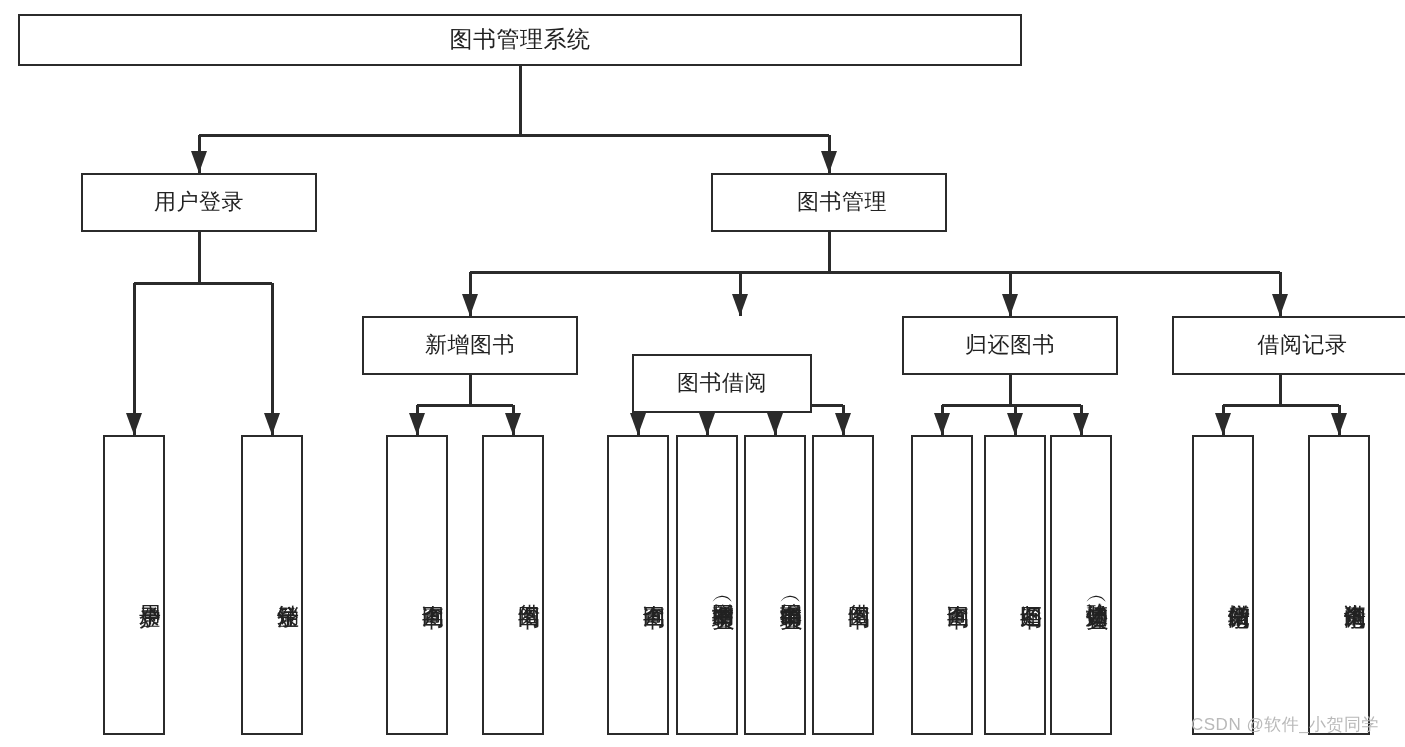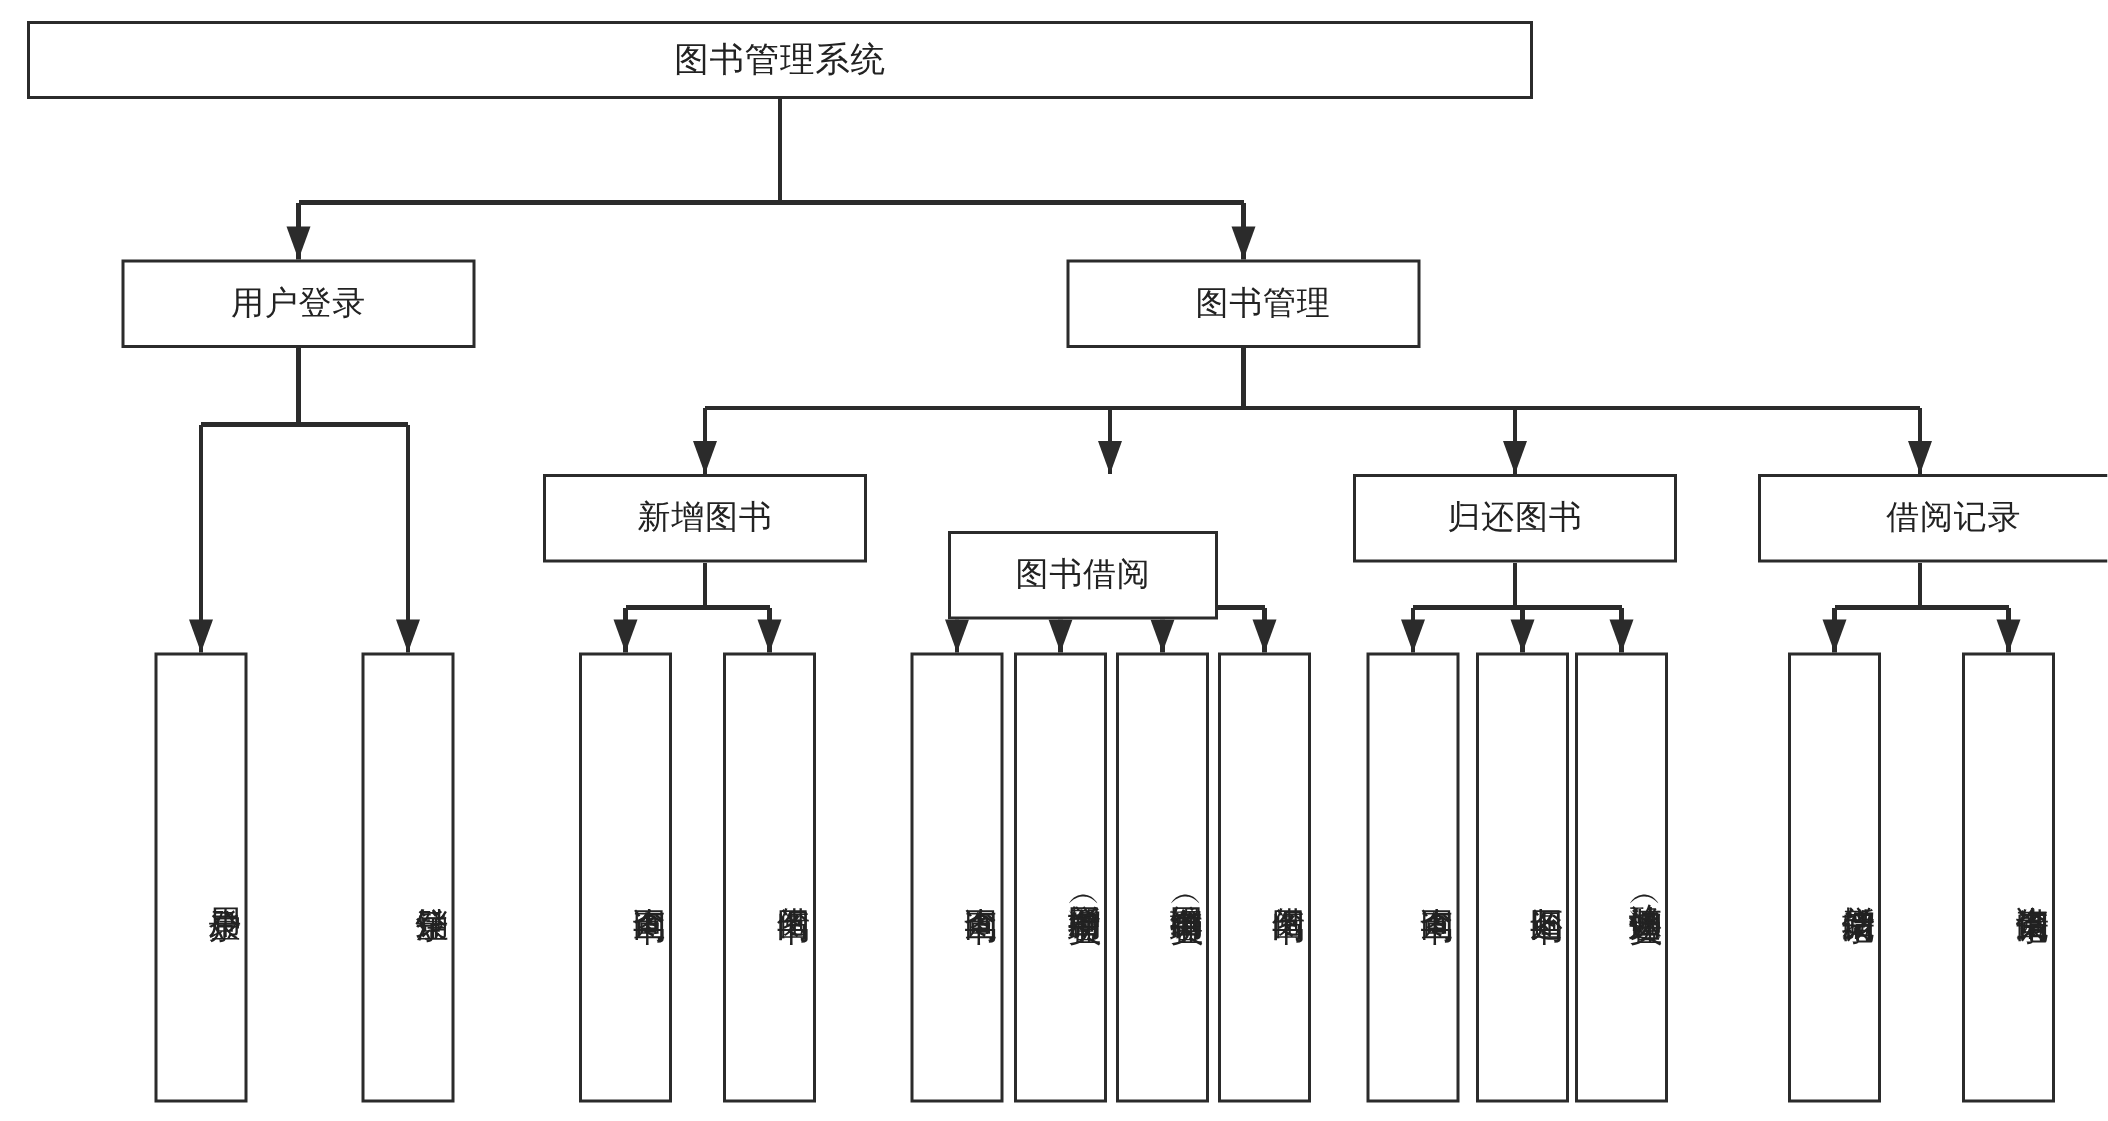--- a/index.html
+++ b/index.html
@@ -186,13 +186,14 @@
       <div class="node node-v" style="left: 1050px; top: 435px; width: 62px; height: 300px; background: rgb(255, 255, 255); border-color: rgb(43, 43, 43); color: rgb(34, 34, 34);">
         <span class="vlabel">确认归还（管理员）</span>
       </div>
       <div class="node node-v" style="left: 1192px; top: 435px; width: 62px; height: 300px; background: rgb(255, 255, 255); border-color: rgb(43, 43, 43); color: rgb(34, 34, 34);">
         <span class="vlabel">新增借阅记录</span>
       </div>
       <div class="node node-v" style="left: 1308px; top: 435px; width: 62px; height: 300px; background: rgb(255, 255, 255); border-color: rgb(43, 43, 43); color: rgb(34, 34, 34);">
         <span class="vlabel">查询借阅记录</span>
       </div>
     </div>
+  <div id="watermark">CSDN @软件_小贺同学</div>
 </div>
 
 </body></html>

